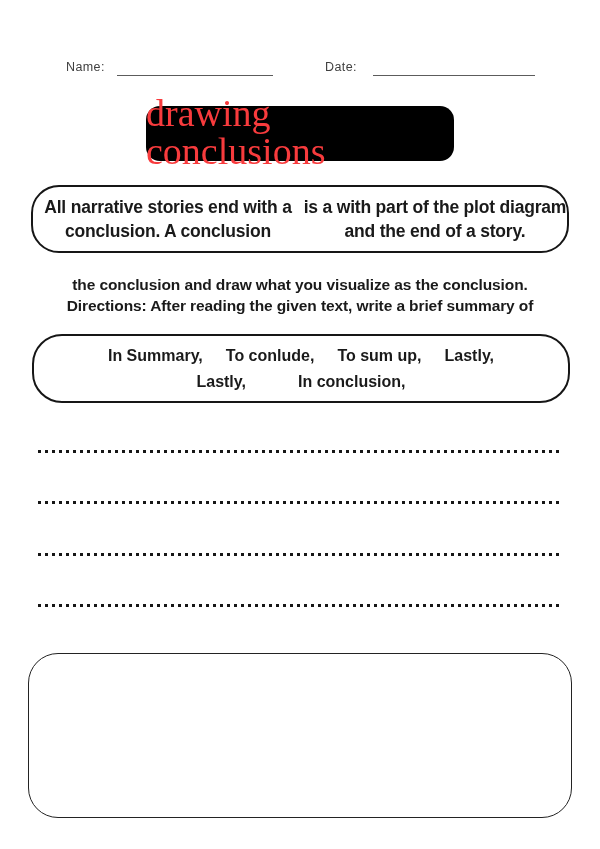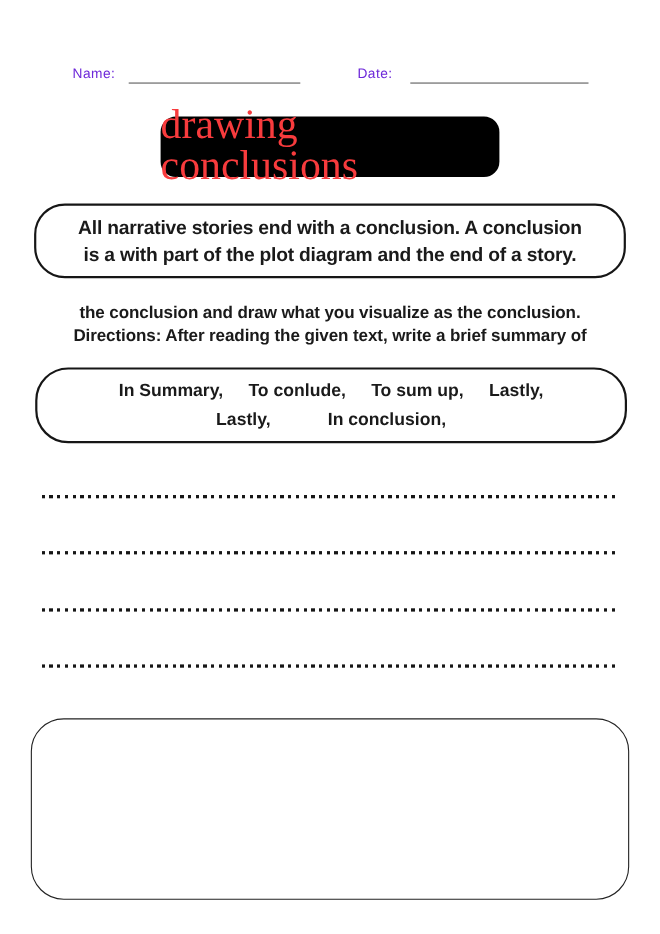--- a/index.html
+++ b/index.html
@@ -18,21 +18,21 @@
   .field-group {
     position: absolute;
     top: 59px;
     display: flex;
     align-items: flex-end;
   }
   .field-group.name { left: 66px; }
   .field-group.date { left: 325px; }
   .field-label {
     font-size: 12.5px;
-    color: #6d28d9;
+    color: #404040;
     letter-spacing: 0.4px;
     line-height: 17px;
   }
   .field-line {
     border-bottom: 1.4px solid #5c5c5c;
     height: 16px;
   }
   .field-group.name .field-line { width: 156px; margin-left: 12px; }
   .field-group.date .field-line { width: 162px; margin-left: 16px; }
 
@@ -61,21 +61,21 @@
   
   .intro-box {
     position: absolute;
     top: 185px;
     left: 31px;
     width: 538px;
     height: 68px;
     border: 2px solid #161616;
     border-radius: 28px;
     display: flex;
-    flex-direction: column;
+    flex-direction: row;
     align-items: center;
     justify-content: center;
     text-align: center;
   }
   .intro-line {
     font-weight: bold;
     font-size: 17.5px;
     line-height: 24px;
     letter-spacing: -0.2px;
   }

